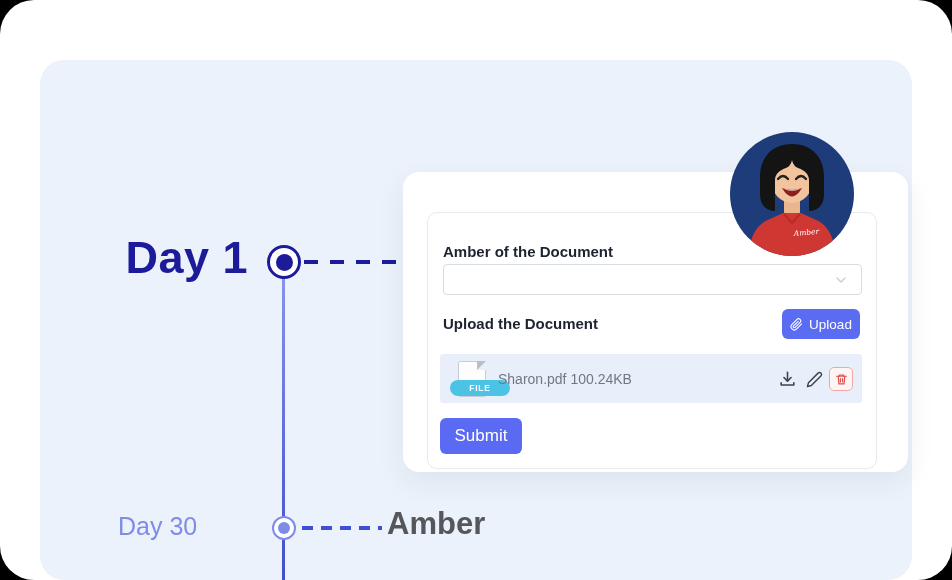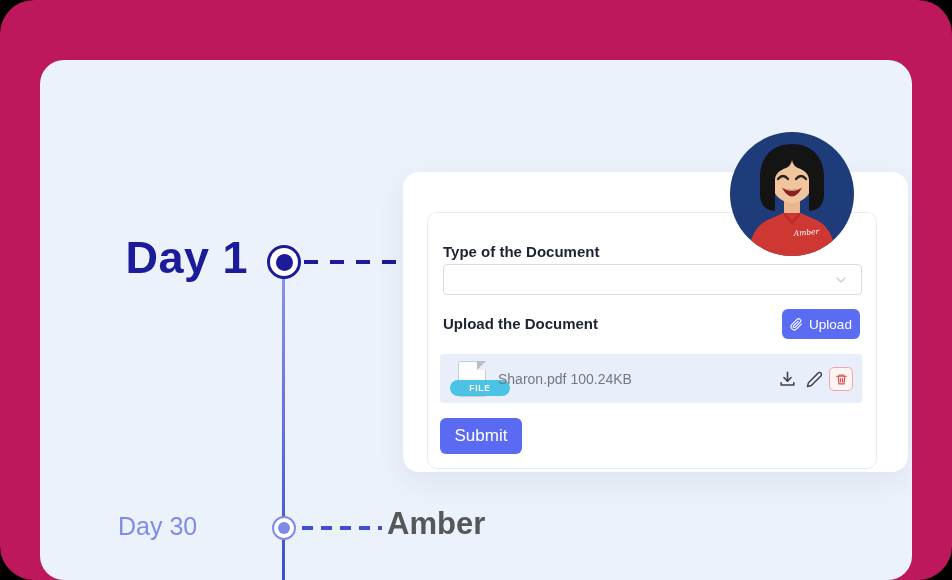--- a/index.html
+++ b/index.html
@@ -1,21 +1,21 @@
 <!DOCTYPE html>
 <html><head>
 <meta charset="utf-8">
 <style>
   html,body{margin:0;padding:0;}
   body{
     width:952px;height:580px;position:relative;overflow:hidden;
     background:#000;
     font-family:"Liberation Sans","DejaVu Sans",sans-serif;
   }
-  .page{position:absolute;inset:0;background:#be185d;border-radius:34px;padding-left:24px;}
+  .page{position:absolute;inset:0;background:#ffffff;border-radius:34px;padding-left:24px;}
   .panel{position:absolute;left:40px;top:60px;width:872px;height:520px;
     background:#ecf2fb;border-radius:24px;}
 
   
   .day1-label{position:absolute;left:50px;top:172px;width:158px;text-align:right;
     font-size:45px;font-weight:800;color:#1c1b99;letter-spacing:.5px;}
   .vline{position:absolute;left:242px;top:202px;width:3px;height:378px;
     background:linear-gradient(#8a96ee,#3240c9);}
   .dot{position:absolute;border-radius:50%;background:#fff;display:flex;
     align-items:center;justify-content:center;}
@@ -89,21 +89,21 @@
       <div class="core"></div>
     </div>
     <div class="dash dash-indigo" style="top:466px"></div>
     <div class="note" style="top:446px">Amber</div>
 
     <div class="note" style="top:516px">L&amp;D</div>
 
     <div class="outer-card"></div>
     <div class="inner-card"></div>
 
-    <div class="field-label lbl-type">Type of the Document</div>
+    <div class="field-label lbl-type">Amber of the Document</div>
 
     <div class="select">
       <span class="val"></span>
       <span style="display:flex">
         <svg width="16" height="16" viewBox="0 0 24 24" fill="none" stroke="#ccd2da" stroke-width="2.4" stroke-linecap="round" stroke-linejoin="round">
           <polyline points="6 9 12 15 18 9"></polyline>
         </svg>
       </span>
     </div>
 

